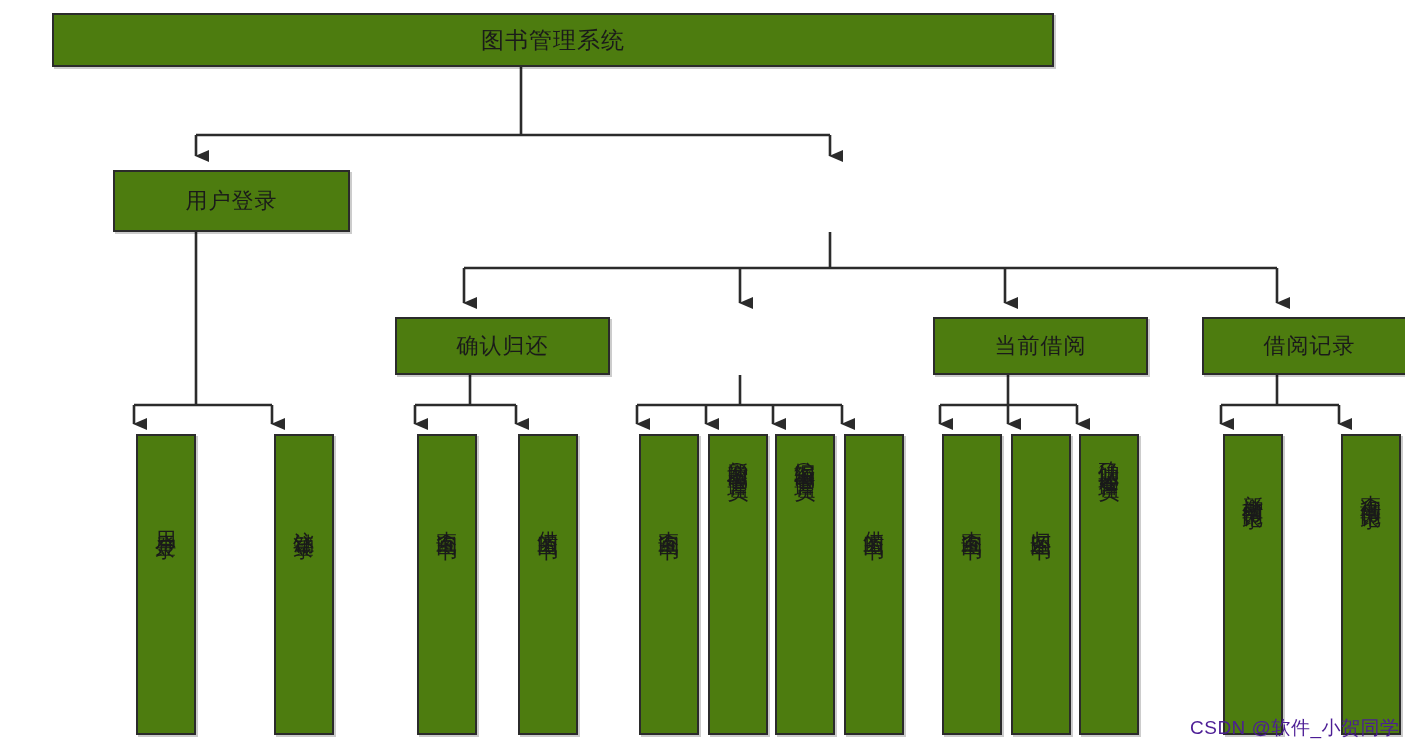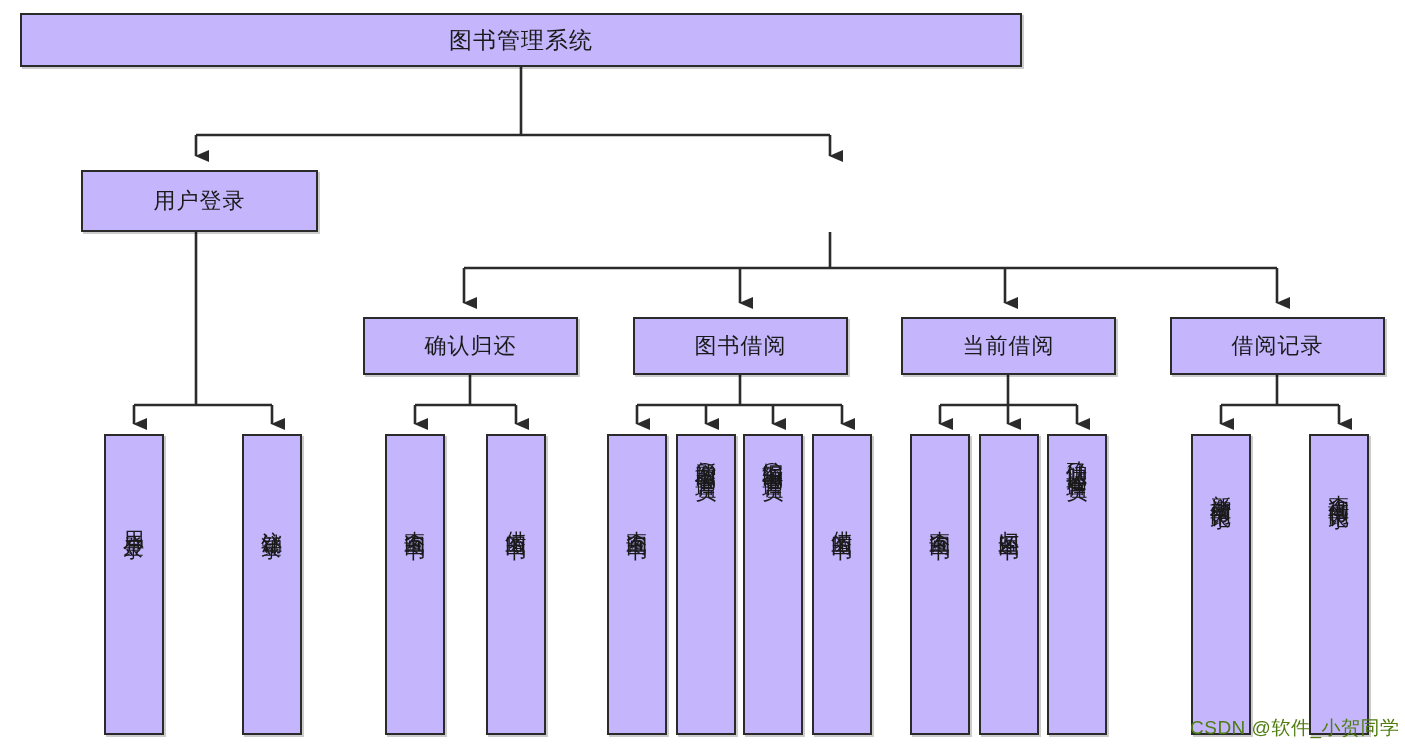--- a/index.html
+++ b/index.html
@@ -22,26 +22,27 @@
     left: 0;
     top: 0;
     width: 1405px;
     height: 747px;
     pointer-events: none;
   }
   .node {
     position: absolute;
     box-sizing: border-box;
     border: 2.5px solid #2b2b2b;
-    background: #c4b5fd;
+    background: #4d7c0f;
     display: flex;
     align-items: center;
     justify-content: center;
     color: #1a1a1a;
     box-shadow: 2px 2px 0 rgba(0,0,0,0.20);
+    margin-left: 32px;
   }
   .node .label {
     font-size: 22px;
     line-height: 1.25;
     letter-spacing: 1px;
     white-space: nowrap;
   }
   .node.root .label { font-size: 23px; }
   .node.branch .label { font-size: 22px; }
 
@@ -58,21 +59,21 @@
     line-height: 1.30;
     letter-spacing: 3px;
     white-space: nowrap;
   }
   .node.leaf.tall .label {
     font-size: 21px;
   }
   .watermark {
     position: absolute;
     font-size: 19px;
-    color: #4d7c0f;
+    color: #4c1d95;
     white-space: nowrap;
     letter-spacing: 0.5px;
   }
 </style>
 </head>
 <body>
 
 <div id="canvas">
 
   <svg id="wires" viewBox="0 0 1405 747">
@@ -129,23 +130,20 @@
     <span class="label">图书管理系统</span>
   </div>
 
   <div class="node branch" style="left:81px; top:170px; width:237px; height:62px;">
     <span class="label">用户登录</span>
   </div>
 
   <div class="node branch" style="left:363px; top:317px; width:215px; height:58px;">
     <span class="label">确认归还</span>
   </div>
-  <div class="node branch" style="left:633px; top:317px; width:215px; height:58px;">
-    <span class="label">图书借阅</span>
-  </div>
   <div class="node branch" style="left:901px; top:317px; width:215px; height:58px;">
     <span class="label">当前借阅</span>
   </div>
   <div class="node branch" style="left:1170px; top:317px; width:215px; height:58px;">
     <span class="label">借阅记录</span>
   </div>
 
   <div class="node leaf" style="left:104px; top:434px; width:60px; height:301px; padding-top:78px;">
     <span class="label">用户登录</span>
   </div>

